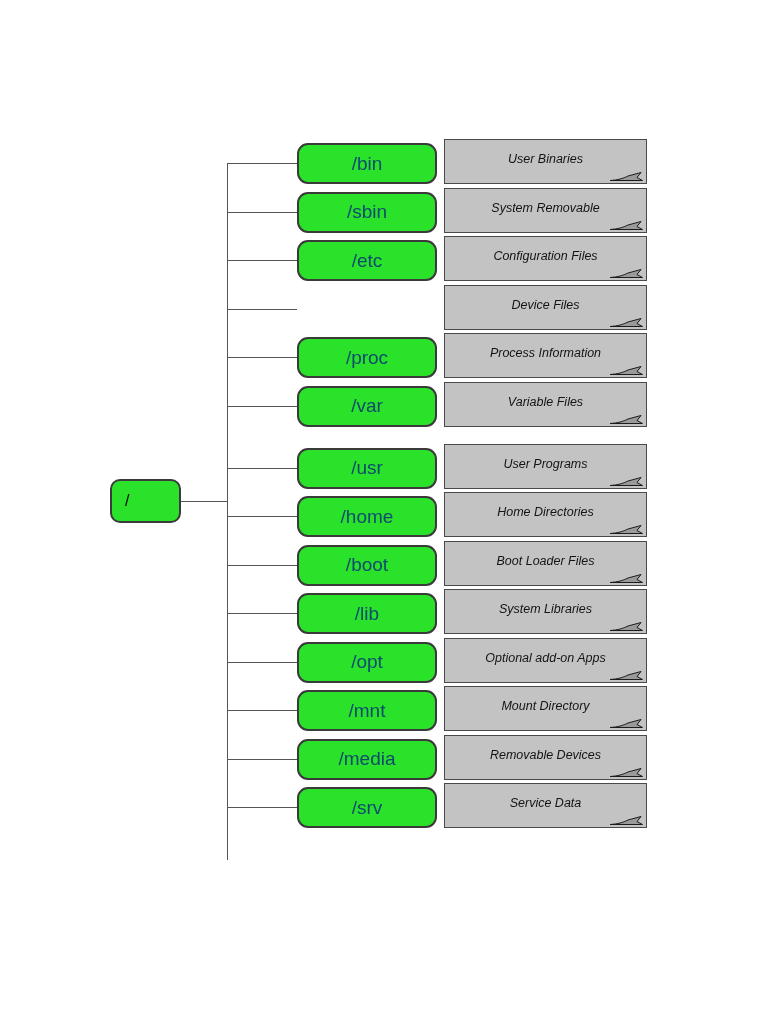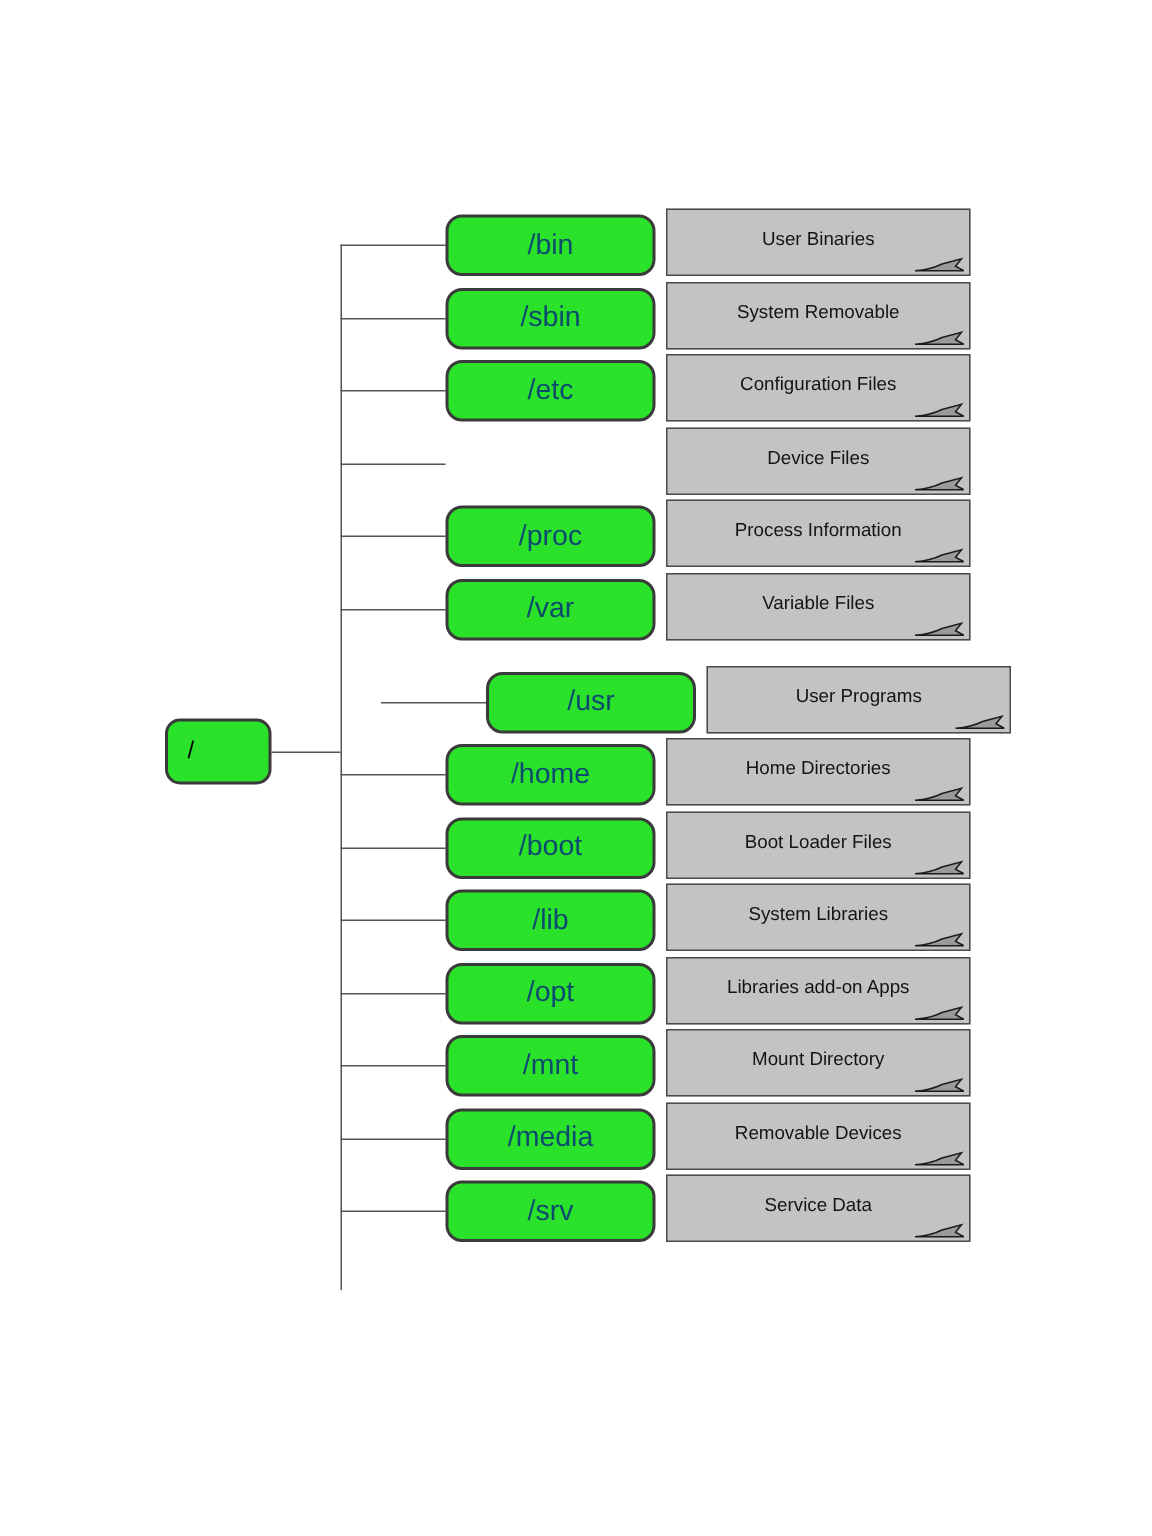--- a/index.html
+++ b/index.html
@@ -29,21 +29,21 @@
     font-size: 16px;
     color: #000000;
   }
 
   .rows {
     position: absolute;
     left: 227px; top: 139px;
     width: 425px;
   }
   .row { position: relative; height: 45px; margin-bottom: 3.5px; }
-  .row.gap { margin-top: 17px; margin-left: 27px; }
+  .row.gap { margin-top: 17px; }
 
   .branch {
     position: absolute;
     left: 0; top: 24px;
     width: 70px; height: 1px;
     background: #555555;
   }
   .dir-node {
     position: absolute;
     left: 70px; top: 4px;
@@ -61,20 +61,21 @@
   .note {
     position: absolute;
     left: 217px; top: 0;
     width: 203px; height: 45px;
     box-sizing: border-box;
     background: #c3c3c3;
     border: 1.5px solid #4a4a4a;
     display: flex;
     align-items: center;
     justify-content: center;
+    font-style: italic;
   }
   .note-text {
     font-size: 12.5px;
     color: #141414;
     padding-bottom: 5px;
     white-space: nowrap;
   }
   .fold {
     position: absolute;
     right: 1px; bottom: 0px;
@@ -222,21 +223,21 @@
           </svg>
       </div>
     </div>
 
     <div class="row">
       <div class="branch"></div>
       <div class="dir-node">
           <span>/opt</span>
         </div>
       <div class="note">
-          <span class="note-text">Libraries add-on Apps</span>
+          <span class="note-text">Optional add-on Apps</span>
         <svg class="fold" viewBox="0 0 36 13">
             <path d="M1 10.5 C 9 10 14 8.5 19 6 L32 2.5 L28 7.5 L33.5 10.5 Z" fill="#9a9a9a" stroke="#1c1c1c" stroke-width="1"></path>
           </svg>
       </div>
     </div>
 
     <div class="row">
       <div class="branch"></div>
       <div class="dir-node">
           <span>/mnt</span>

